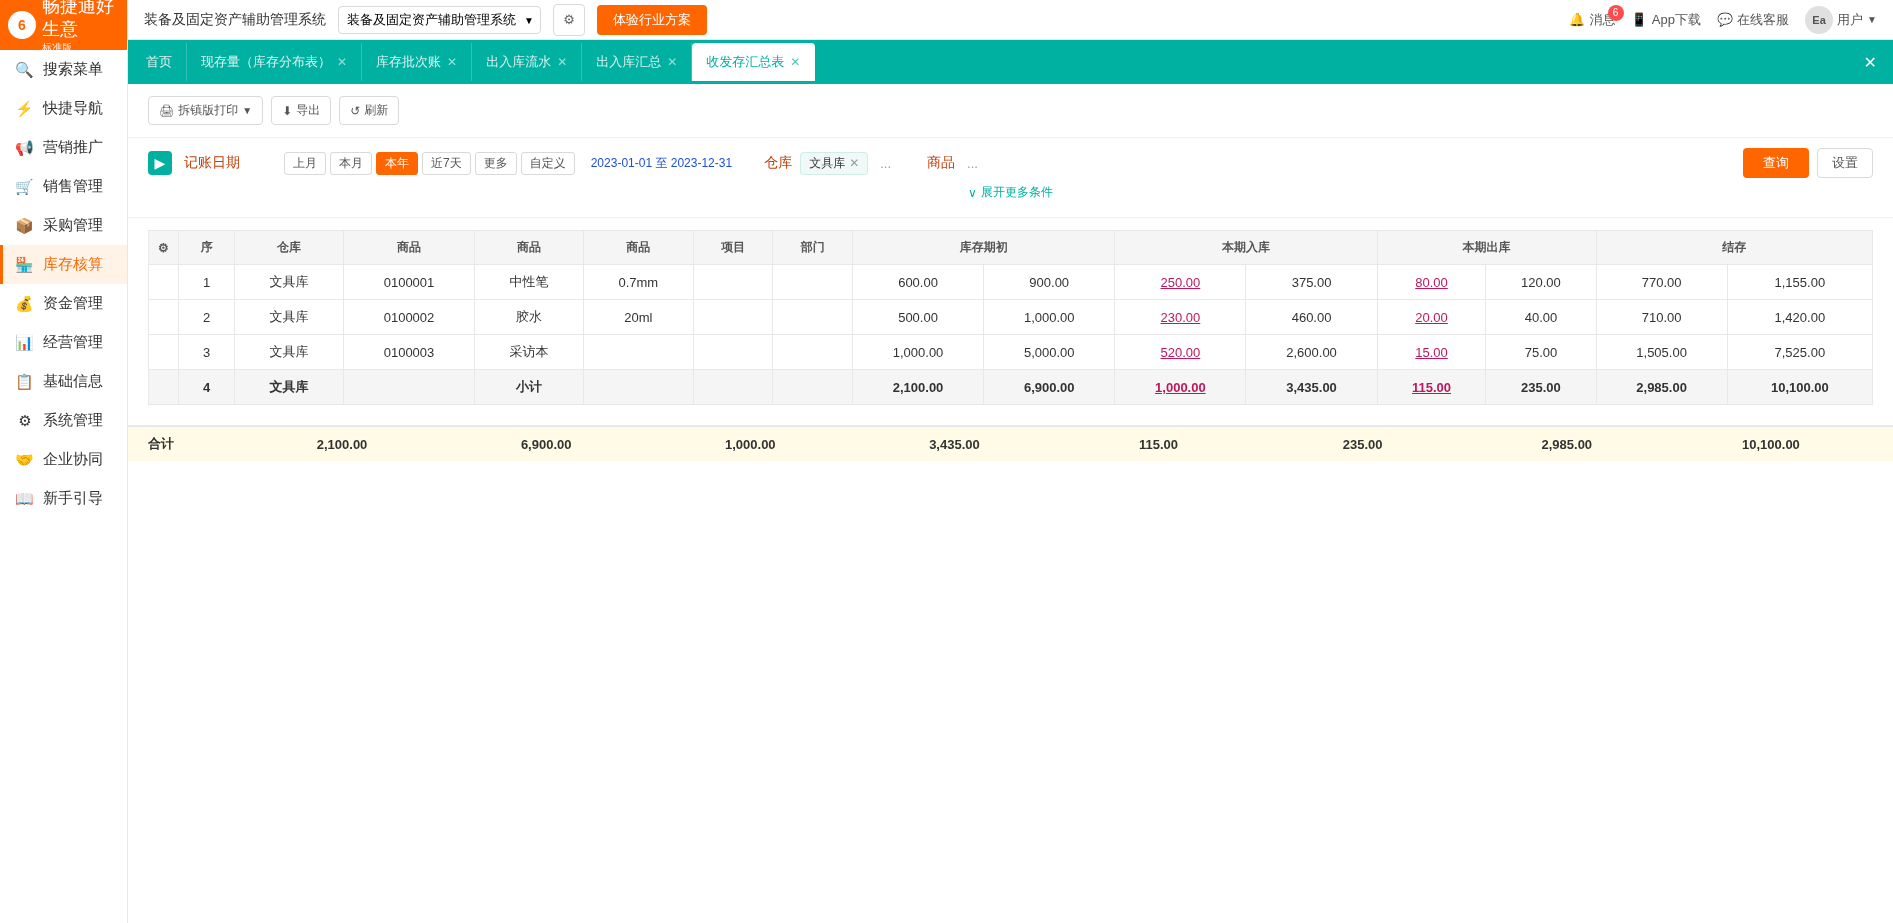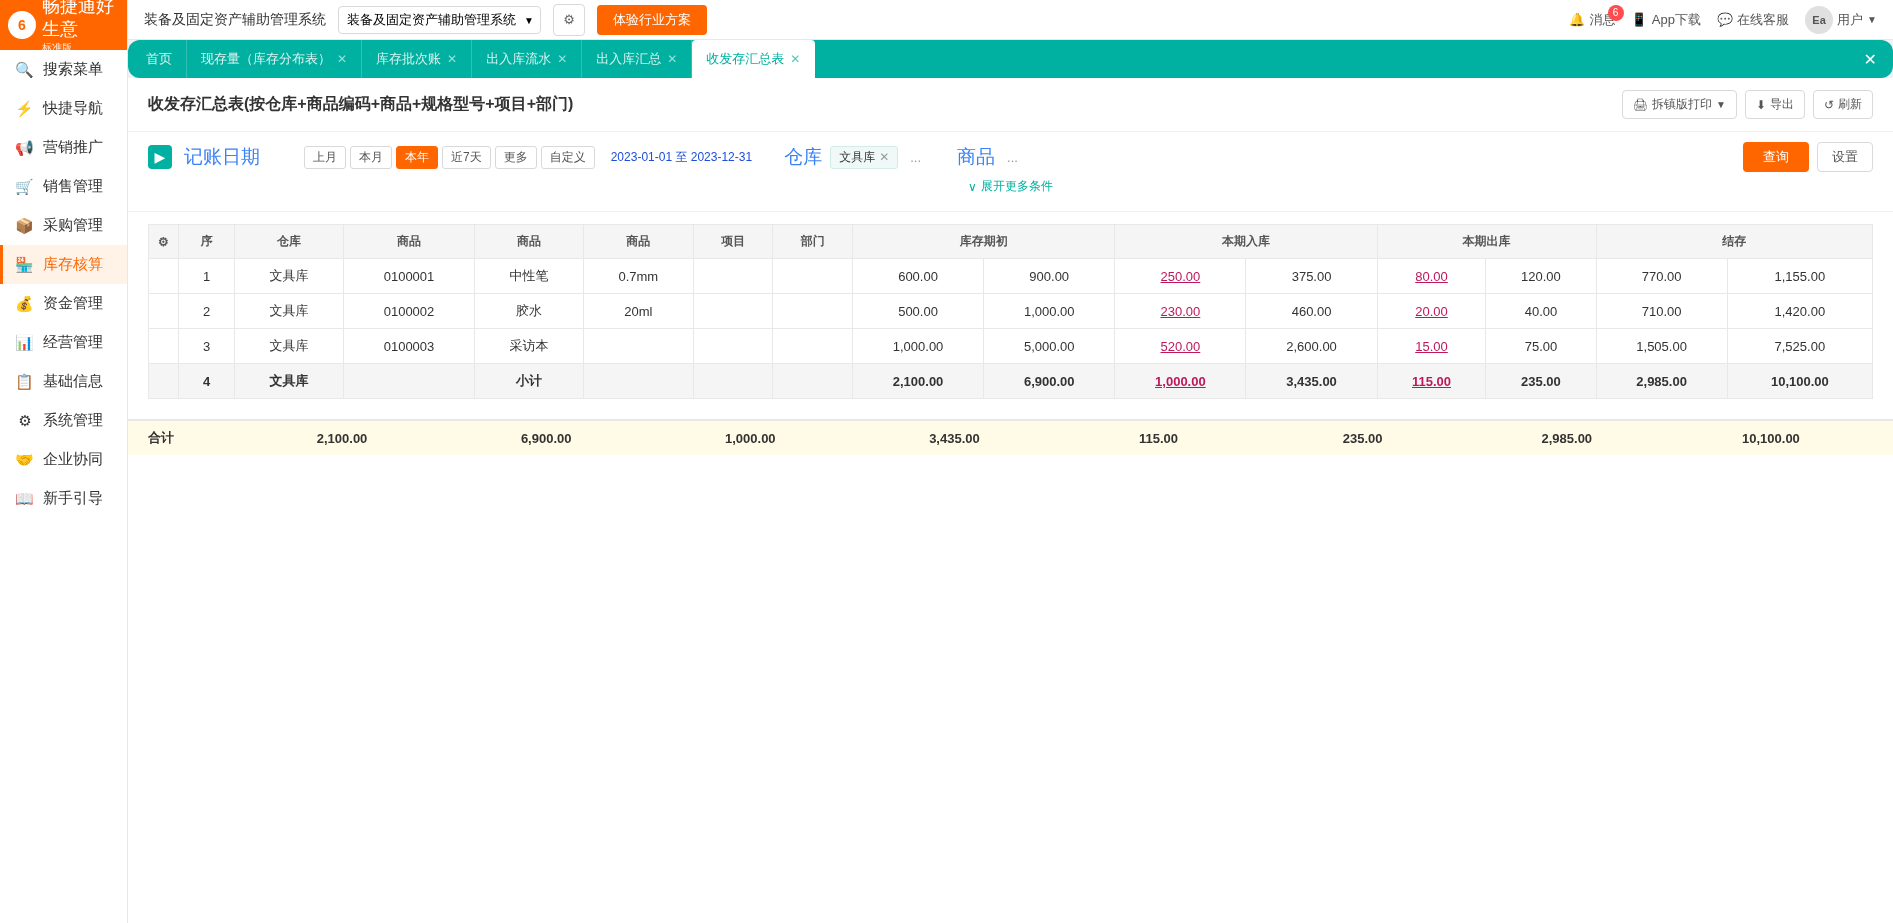--- a/index.html
+++ b/index.html
@@ -116,24 +116,23 @@
       position: absolute;
       top: -6px;
       right: -8px;
     }
 
     
     .tab-bar {
       background: #00b0a0;
       display: flex;
       align-items: center;
-      height: 38px;
+      height: 44px;
       flex-shrink: 0;
       padding: 0 4px;
-      border-radius: 12px;
     }
     .tab {
       display: flex;
       align-items: center;
       gap: 6px;
       padding: 0 14px;
       height: 38px;
       color: rgba(255,255,255,0.85);
       cursor: pointer;
       font-size: 13px;
@@ -190,21 +189,21 @@
     .filter-row { display: flex; align-items: center; gap: 12px; flex-wrap: wrap; }
     .filter-toggle-btn {
       width: 24px; height: 24px;
       background: #00b0a0;
       border-radius: 4px;
       display: flex; align-items: center; justify-content: center;
       cursor: pointer;
       color: #fff;
       font-size: 14px;
     }
-    .filter-label { color: #3b82f6; font-size: 19px; white-space: nowrap; }
+    .filter-label { color: #c2410c; font-size: 14px; white-space: nowrap; }
     .date-btns { display: flex; gap: 4px; align-items: center; padding-left: 32px; }
     .date-btn {
       padding: 2px 8px;
       border: 1px solid #d9d9d9;
       border-radius: 3px;
       background: #fff;
       cursor: pointer;
       font-size: 12px;
       color: #555;
     }
@@ -428,21 +427,20 @@
     <div class="tab active">
       <span>收发存汇总表</span>
       <span class="tab-close">✕</span>
     </div>
     <div class="tab-bar-close">✕</div>
   </div>
 
   <div class="page-body">
 
     <div class="page-header">
-      <h2 class="page-title">收发存汇总表(按仓库+商品编码+商品+规格型号+项目+部门)</h2>
       <div class="page-actions">
         <button class="action-btn">
           <span>🖨</span>
           <span>拆镇版打印</span>
           <span style="font-size:10px;">▼</span>
         </button>
         <button class="action-btn">
           <span>⬇</span>
           <span>导出</span>
         </button>

